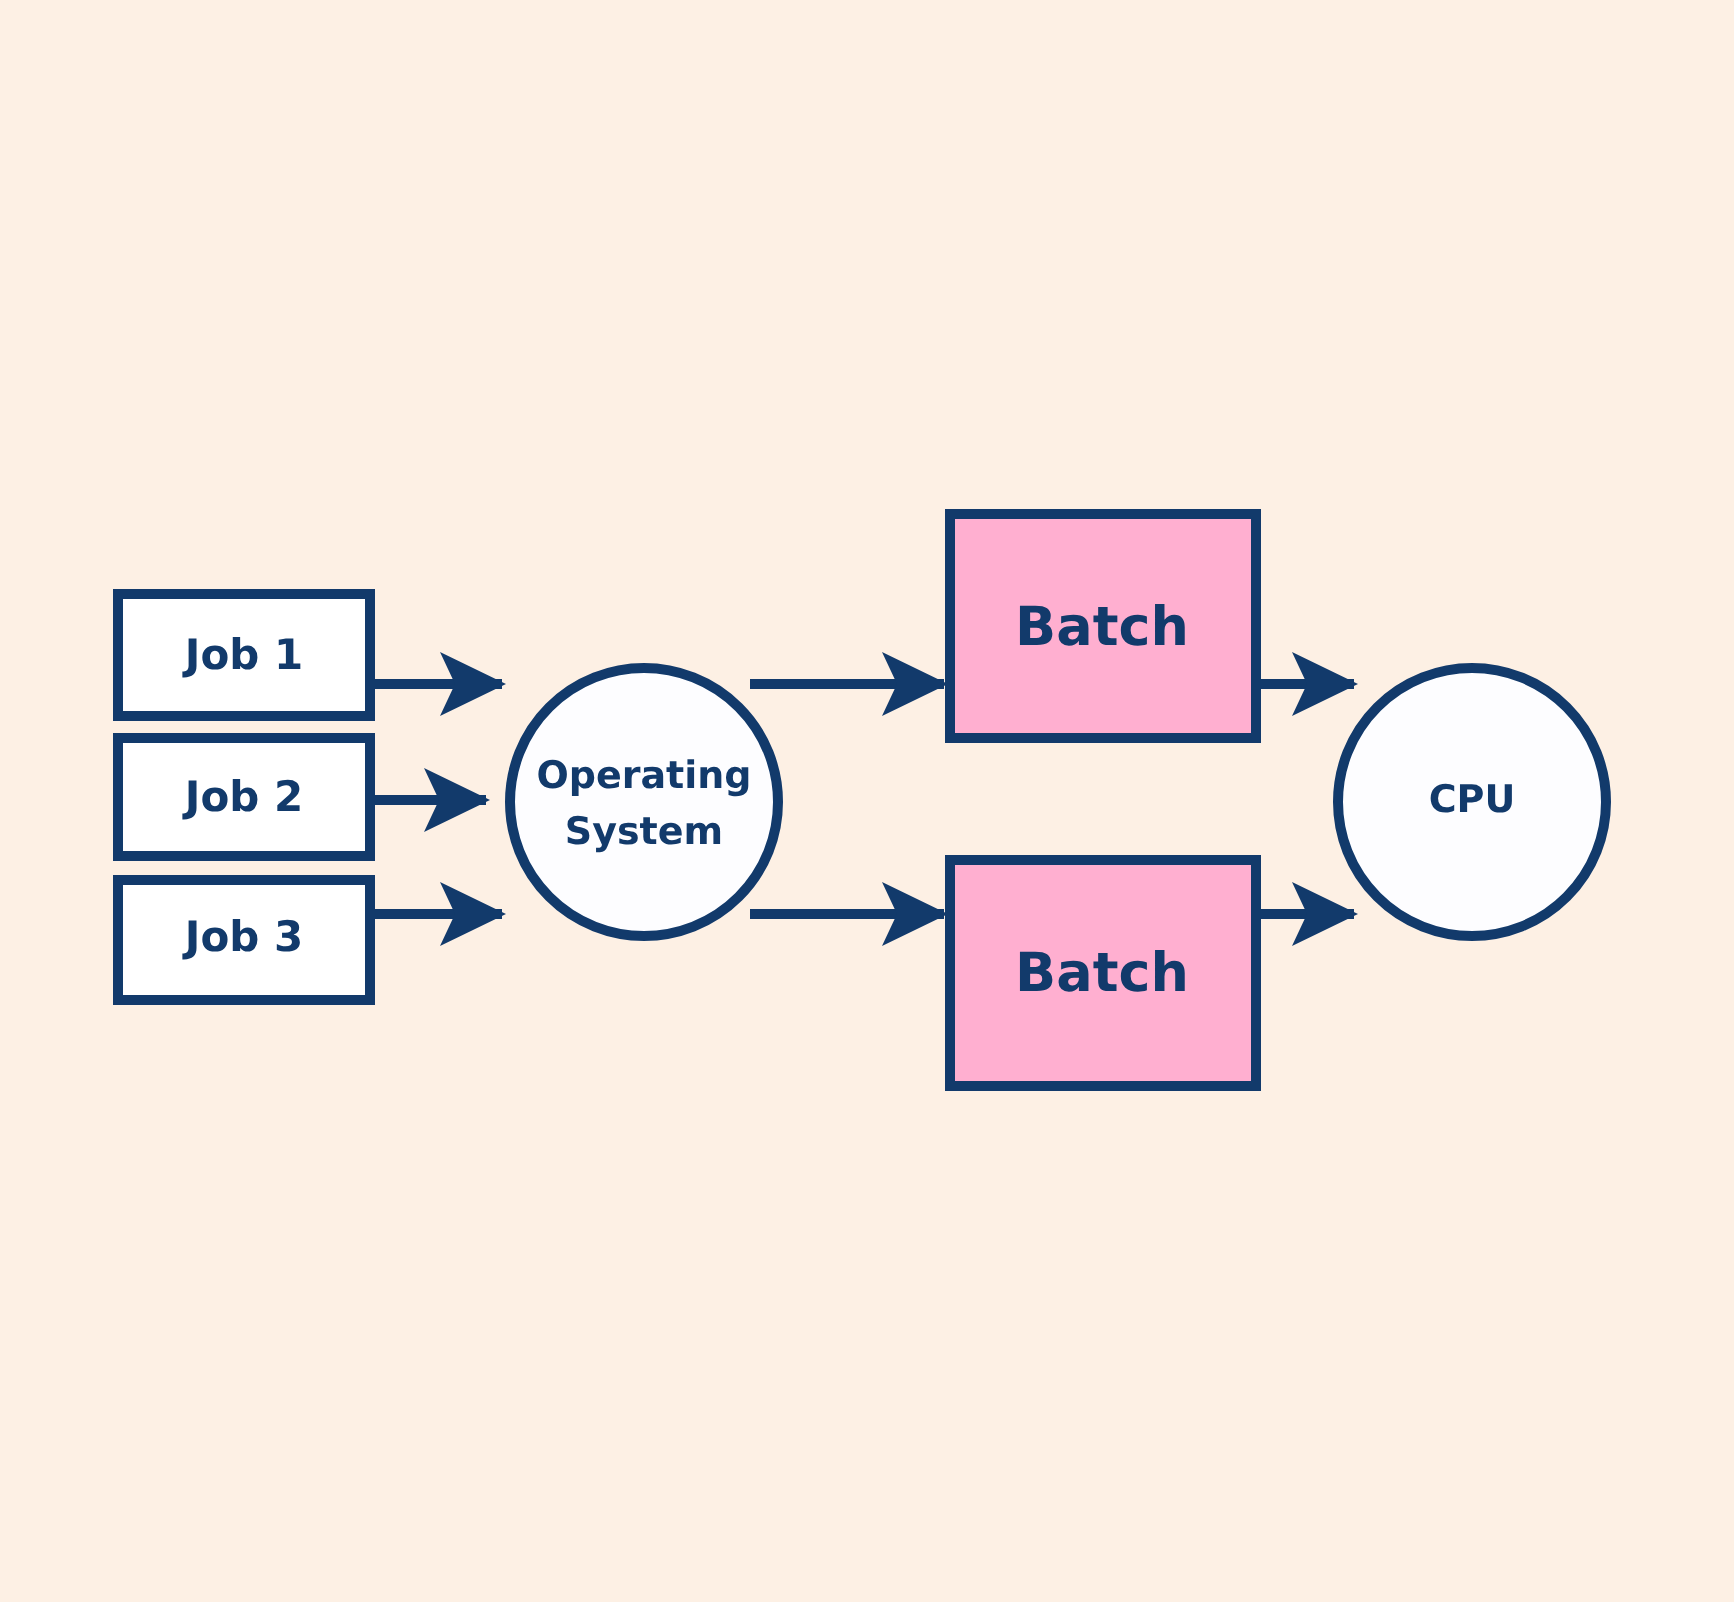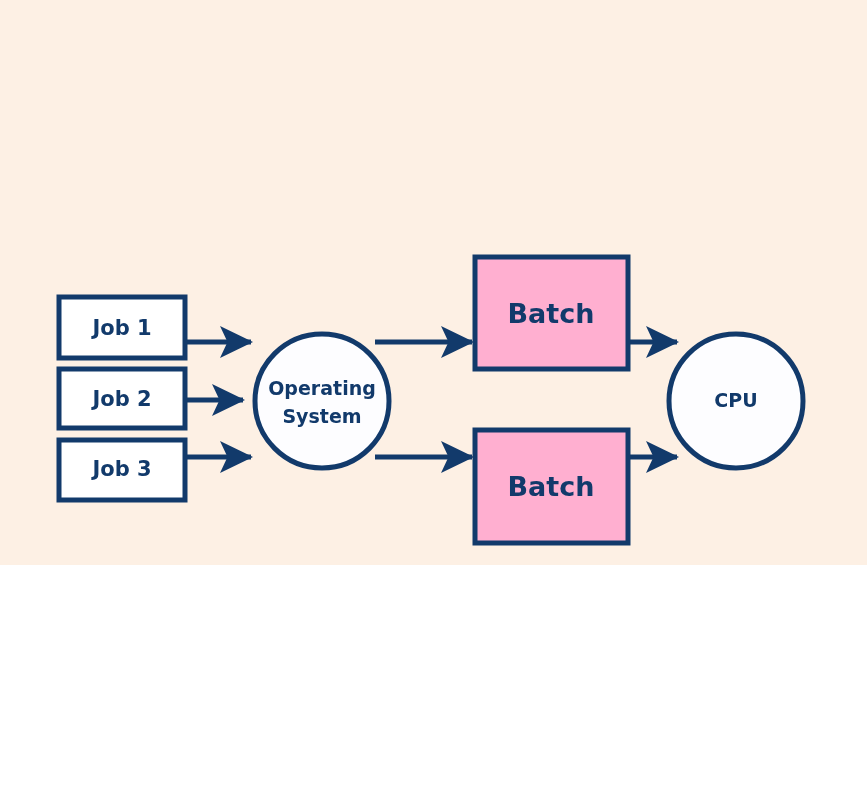--- a/index.html
+++ b/index.html
@@ -8,21 +8,21 @@
   }
   body {
     width: 867px;
     height: 801px;
     overflow: hidden;
     font-family: "DejaVu Sans", sans-serif;
   }
   #diagram-canvas {
     position: relative;
     width: 867px;
-    height: 565px;
+    height: 801px;
     background: #FDF0E4;
   }
   #diagram-svg {
     position: absolute;
     left: 0;
     top: 0;
     width: 867px;
     height: 801px;
     display: block;
   }

